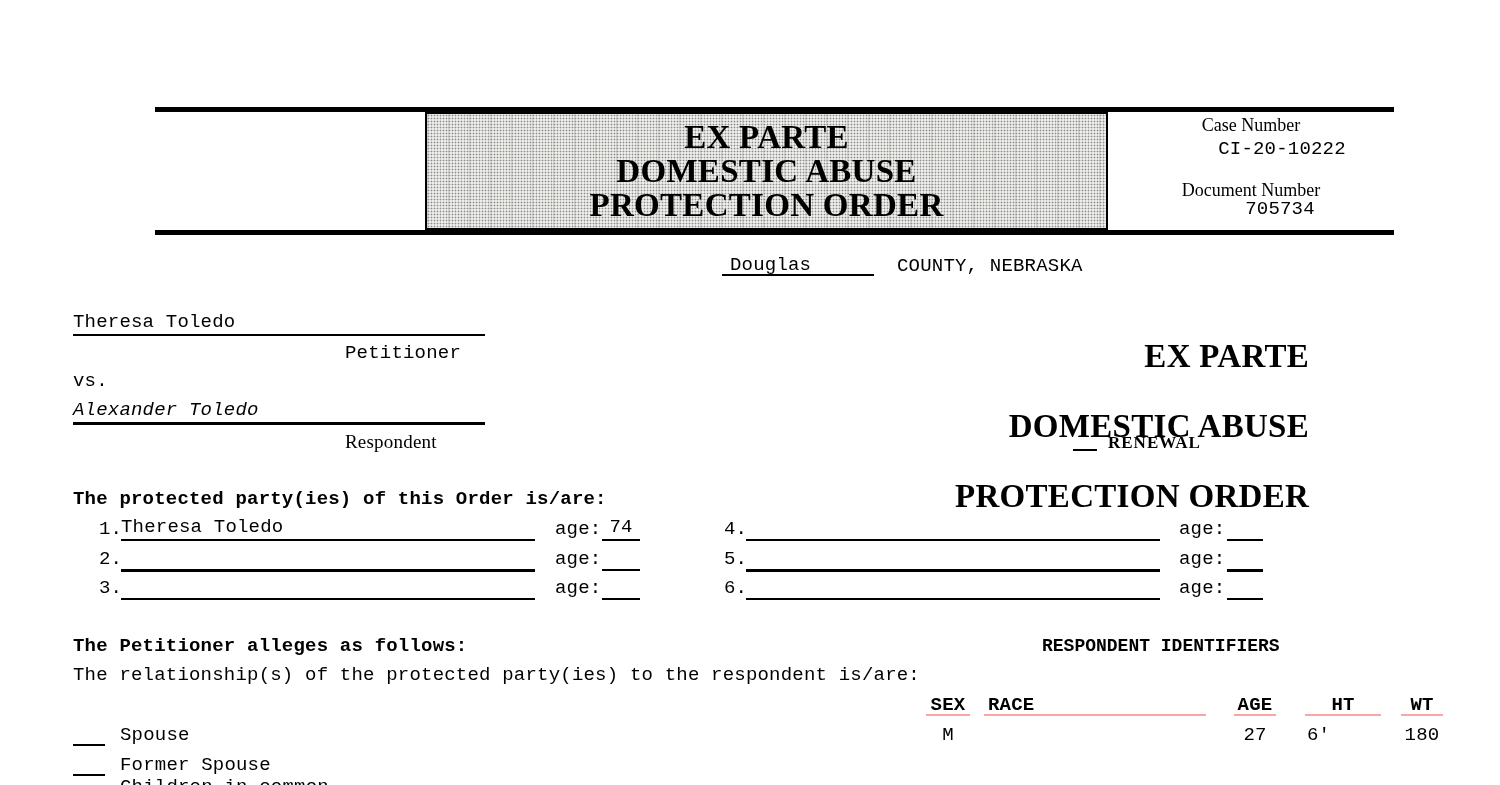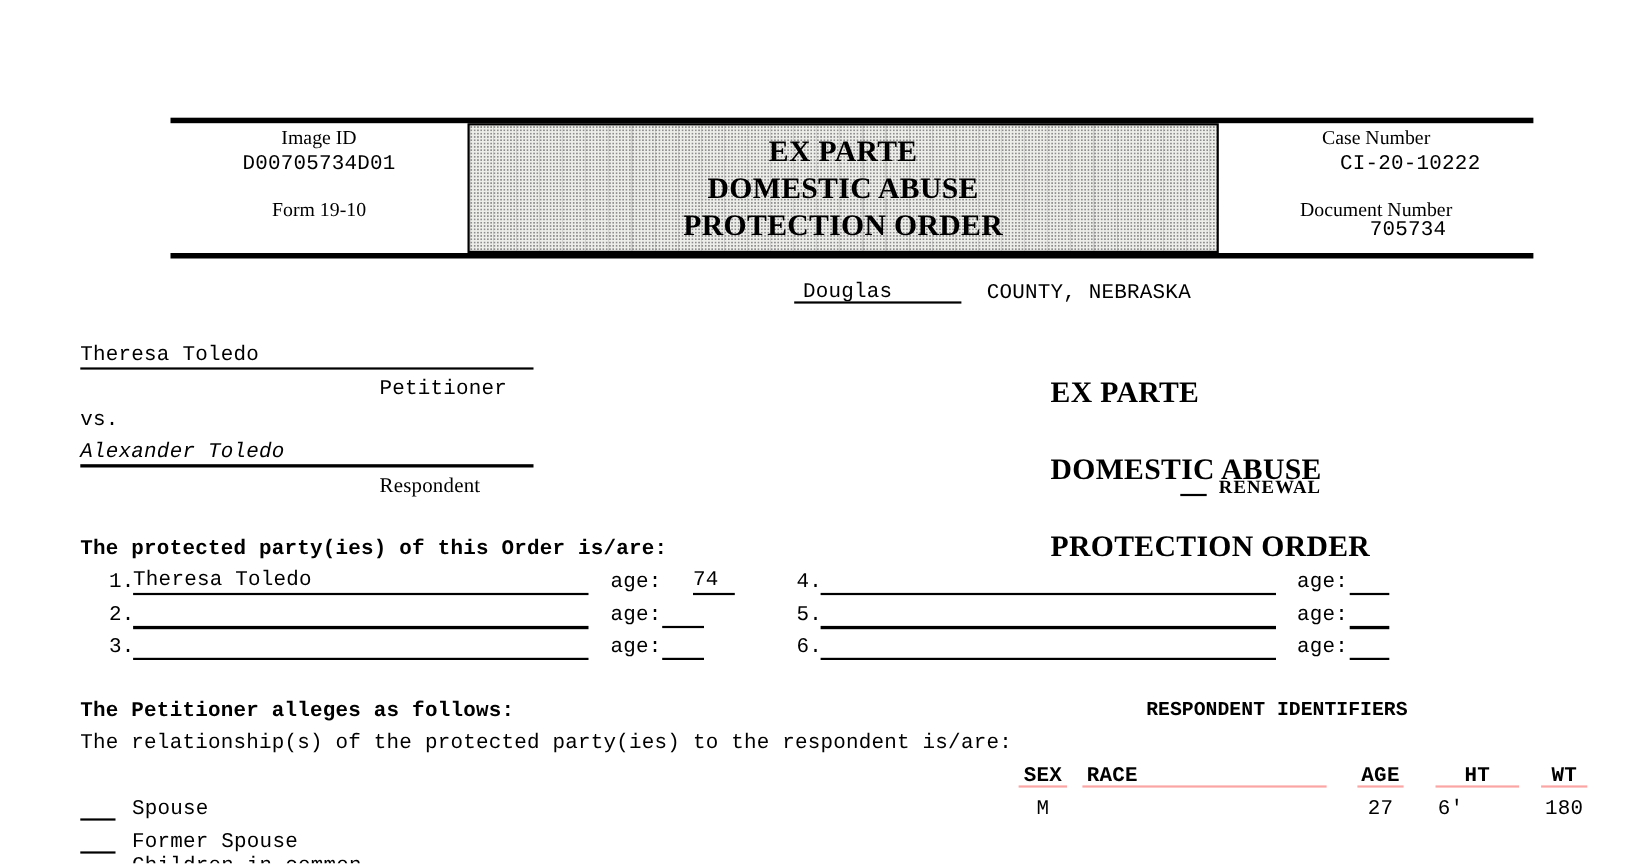--- a/index.html
+++ b/index.html
@@ -2,21 +2,21 @@
 <html><head>
 <meta charset="utf-8">
 <style>
   html,body{margin:0;padding:0;background:#fff;}
   .page{position:relative;width:1500px;height:785px;background:#ffffff;overflow:hidden;
         font-family:"Liberation Mono", monospace;color:#000;}
   .abs{position:absolute;white-space:pre;}
   .mono{font-family:"Liberation Mono", monospace;font-size:19px;letter-spacing:.2px;line-height:19px;}
   .mono-b{font-family:"Liberation Mono", monospace;font-size:19px;letter-spacing:.2px;line-height:19px;font-weight:bold;}
   .serif{font-family:"Liberation Serif", serif;font-size:18px;line-height:19px;}
-  .serif-title{font-family:"Liberation Serif", serif;font-weight:bold;font-size:27px;line-height:34px;letter-spacing:.3px;}
+  .serif-title{font-family:"Liberation Serif", serif;font-weight:bold;font-size:33px;line-height:34px;letter-spacing:.3px;text-align:right;}
   .serif-sm-b{font-family:"Liberation Serif", serif;font-weight:bold;font-size:17px;letter-spacing:1px;}
   .rule{position:absolute;background:#000;height:5px;}
   .fill-line{position:absolute;border-bottom:2px solid #000;white-space:pre;}
   .fill-line.thick{border-bottom-width:3px;}
   .hdr-center{position:absolute;left:425px;top:112px;width:683px;height:118px;
       border:2px solid #000;box-sizing:border-box;
       background-color:#ededea;
       background-image:
         repeating-linear-gradient(90deg, rgba(90,90,90,.18) 0 1px, rgba(0,0,0,0) 1px 21px),
         radial-gradient(circle, #8d8d8d 0.8px, rgba(0,0,0,0) 1.1px);
@@ -27,25 +27,20 @@
   .col-val{position:absolute;height:19px;text-align:center;}
 </style>
 </head>
 <body>
 
 <div class="page">
 
   <div class="rule" style="left:155px;top:107px;width:1239px;"></div>
   <div class="rule" style="left:155px;top:230px;width:1239px;"></div>
 
-  <div class="hdr-cell" style="left:155px;width:270px;">
-    <div class="serif" style="margin-top:4px;">Image ID</div>
-    <div class="mono" style="margin-top:5px;">D00705734D01</div>
-    <div class="serif" style="margin-top:22px;">Form 19-10</div>
-  </div>
 
   <div class="hdr-center">
     <div class="serif-title">EX PARTE</div>
     <div class="serif-title">DOMESTIC ABUSE</div>
     <div class="serif-title">PROTECTION ORDER</div>
   </div>
 
   <div class="hdr-cell" style="left:1108px;width:286px;">
     <div class="serif" style="margin-top:4px;">Case Number</div>
     <div class="mono" style="margin-top:5px;text-indent:62px;">CI-20-10222</div>
@@ -68,21 +63,21 @@
     <div class="serif-title">PROTECTION ORDER</div>
   </div>
   <div class="abs" style="left:1073px;top:433px;width:24px;height:16px;border-bottom:2px solid #000;"></div>
   <div class="abs serif-sm-b" style="left:1108px;top:433px;">RENEWAL</div>
 
   <div class="abs mono-b" style="left:73px;top:490px;">The protected party(ies) of this Order is/are:</div>
 
   <div class="abs mono" style="left:99px;top:520px;">1.</div>
   <div class="fill-line mono" style="left:121px;top:518px;width:414px;height:21px;">Theresa Toledo</div>
   <div class="abs mono" style="left:555px;top:520px;">age:</div>
-  <div class="fill-line mono" style="left:602px;top:518px;width:38px;height:21px;margin-left:28px;">74</div>
+  <div class="fill-line mono" style="left:602px;top:518px;width:38px;height:21px;text-align:center;">74</div>
 
   <div class="abs mono" style="left:99px;top:550px;">2.</div>
   <div class="fill-line mono thick" style="left:121px;top:548px;width:414px;height:21px;"></div>
   <div class="abs mono" style="left:555px;top:550px;">age:</div>
   <div class="fill-line mono" style="left:602px;top:548px;width:38px;height:21px;text-align:center;"></div>
 
   <div class="abs mono" style="left:99px;top:579px;">3.</div>
   <div class="fill-line mono" style="left:121px;top:577px;width:414px;height:21px;"></div>
   <div class="abs mono" style="left:555px;top:579px;">age:</div>
   <div class="fill-line mono" style="left:602px;top:577px;width:38px;height:21px;text-align:center;"></div>

